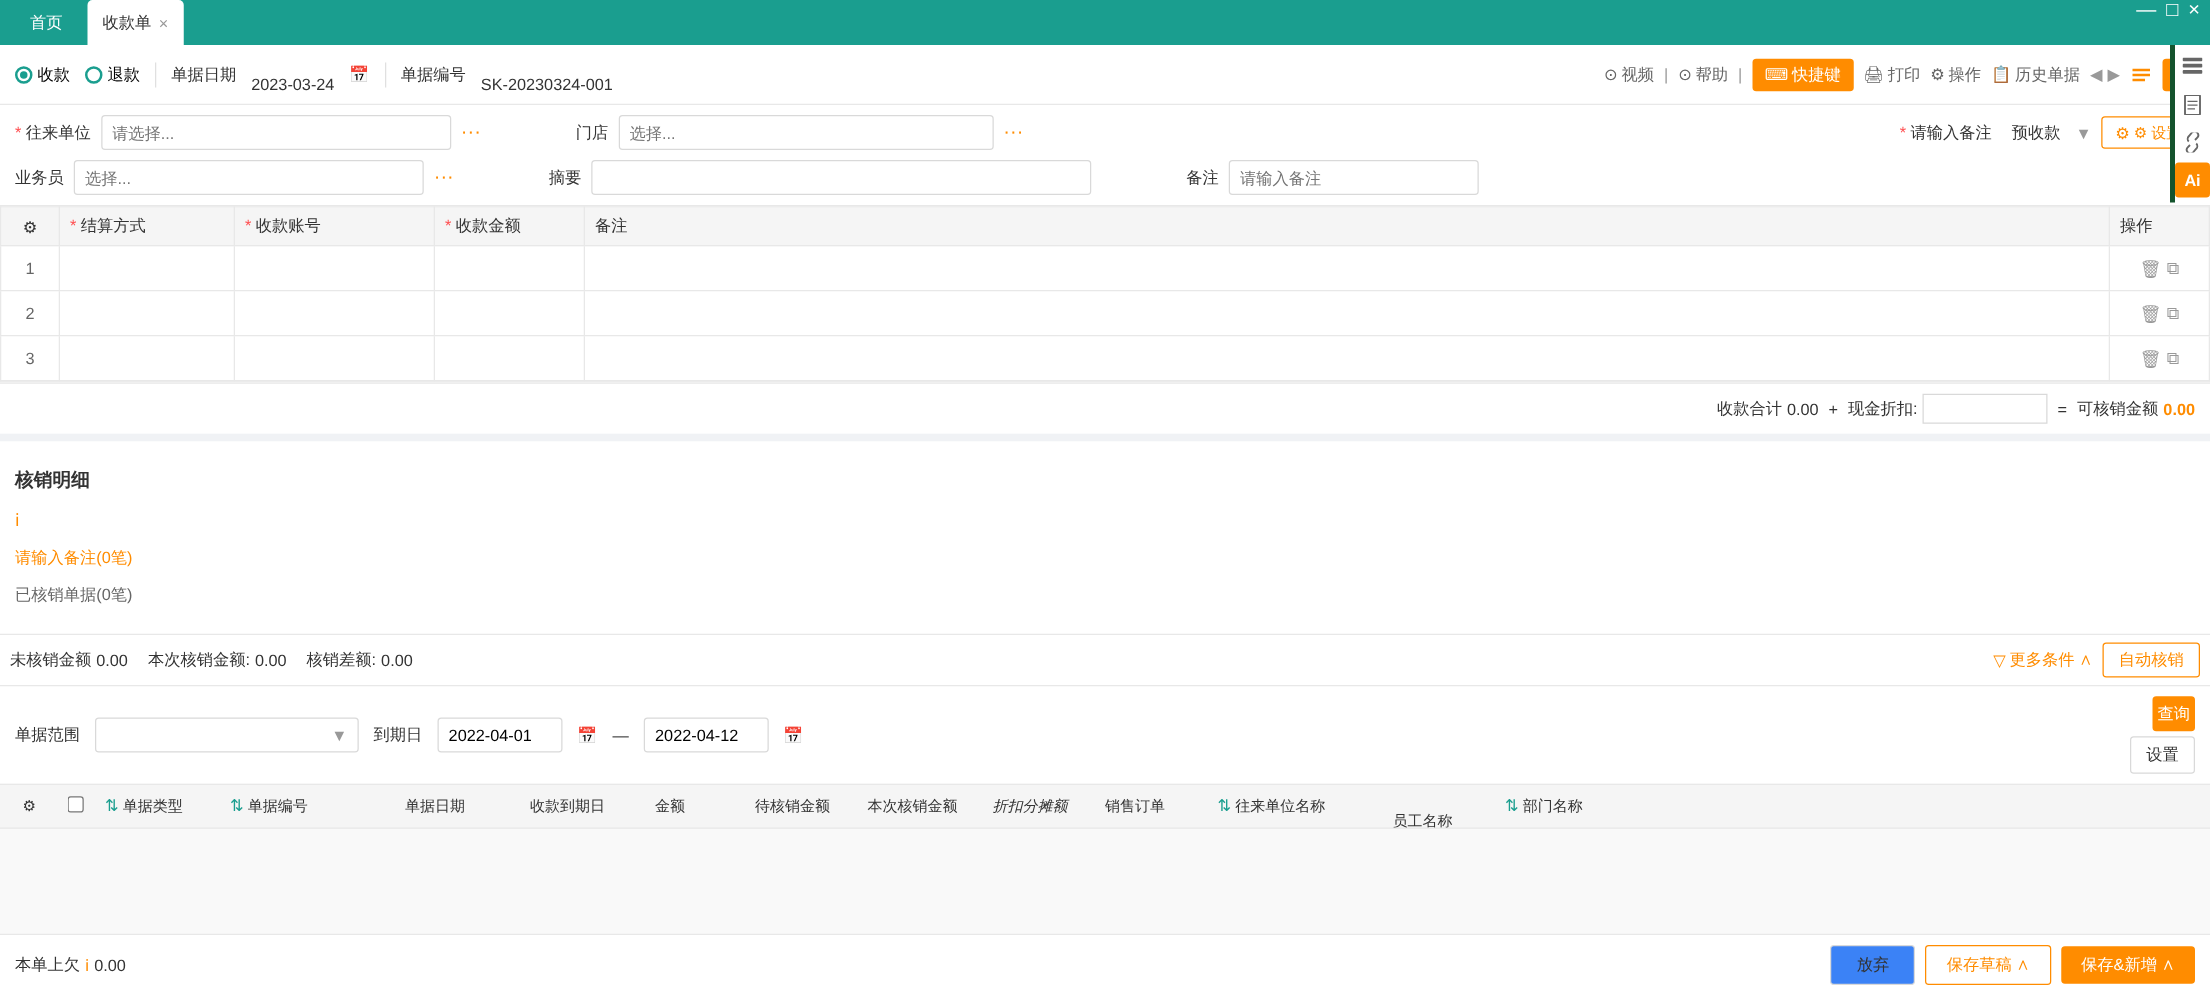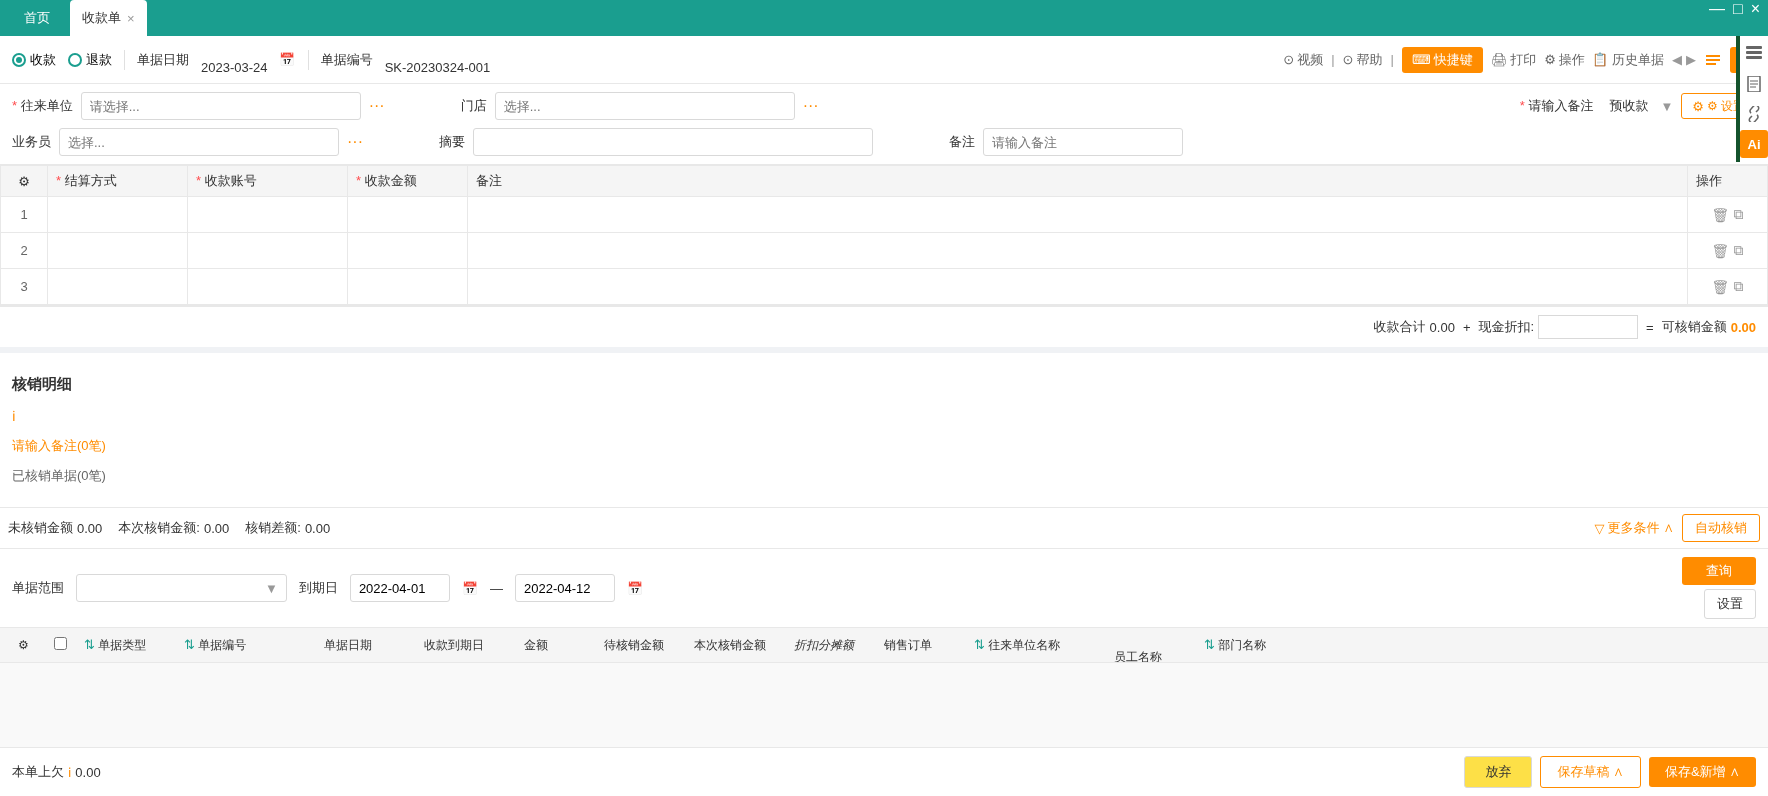--- a/index.html
+++ b/index.html
@@ -376,21 +376,21 @@
       height: 28px;
       width: 100px;
       font-size: 13px;
     }
     .date-icon { color: #999; cursor: pointer; }
     .query-spacer { flex: 1; }
     .query-btn {
       background: #ff8c00;
       color: white;
       border: none;
-      padding: 5px 24px;
+      padding: 5px 4px;
       border-radius: 3px;
       cursor: pointer;
       font-size: 13px;
     }
     .settings-btn2 {
       background: white;
       border: 1px solid #d9d9d9;
       color: #333;
       padding: 5px 12px;
       border-radius: 3px;
@@ -435,21 +435,21 @@
     .bottom-info {
       display: flex;
       align-items: center;
       gap: 4px;
       color: #333;
       font-size: 13px;
     }
     .bottom-info-icon { color: #ff8c00; }
     .bottom-spacer { flex: 1; }
     .btn-abandon {
-      background: #fde047;
+      background: #3b82f6;
       border: 1px solid #d9d9d9;
       color: #333;
       padding: 6px 20px;
       border-radius: 3px;
       cursor: pointer;
       font-size: 13px;
       margin-right: 8px;
     }
     .btn-save-draft {
       background: white;

